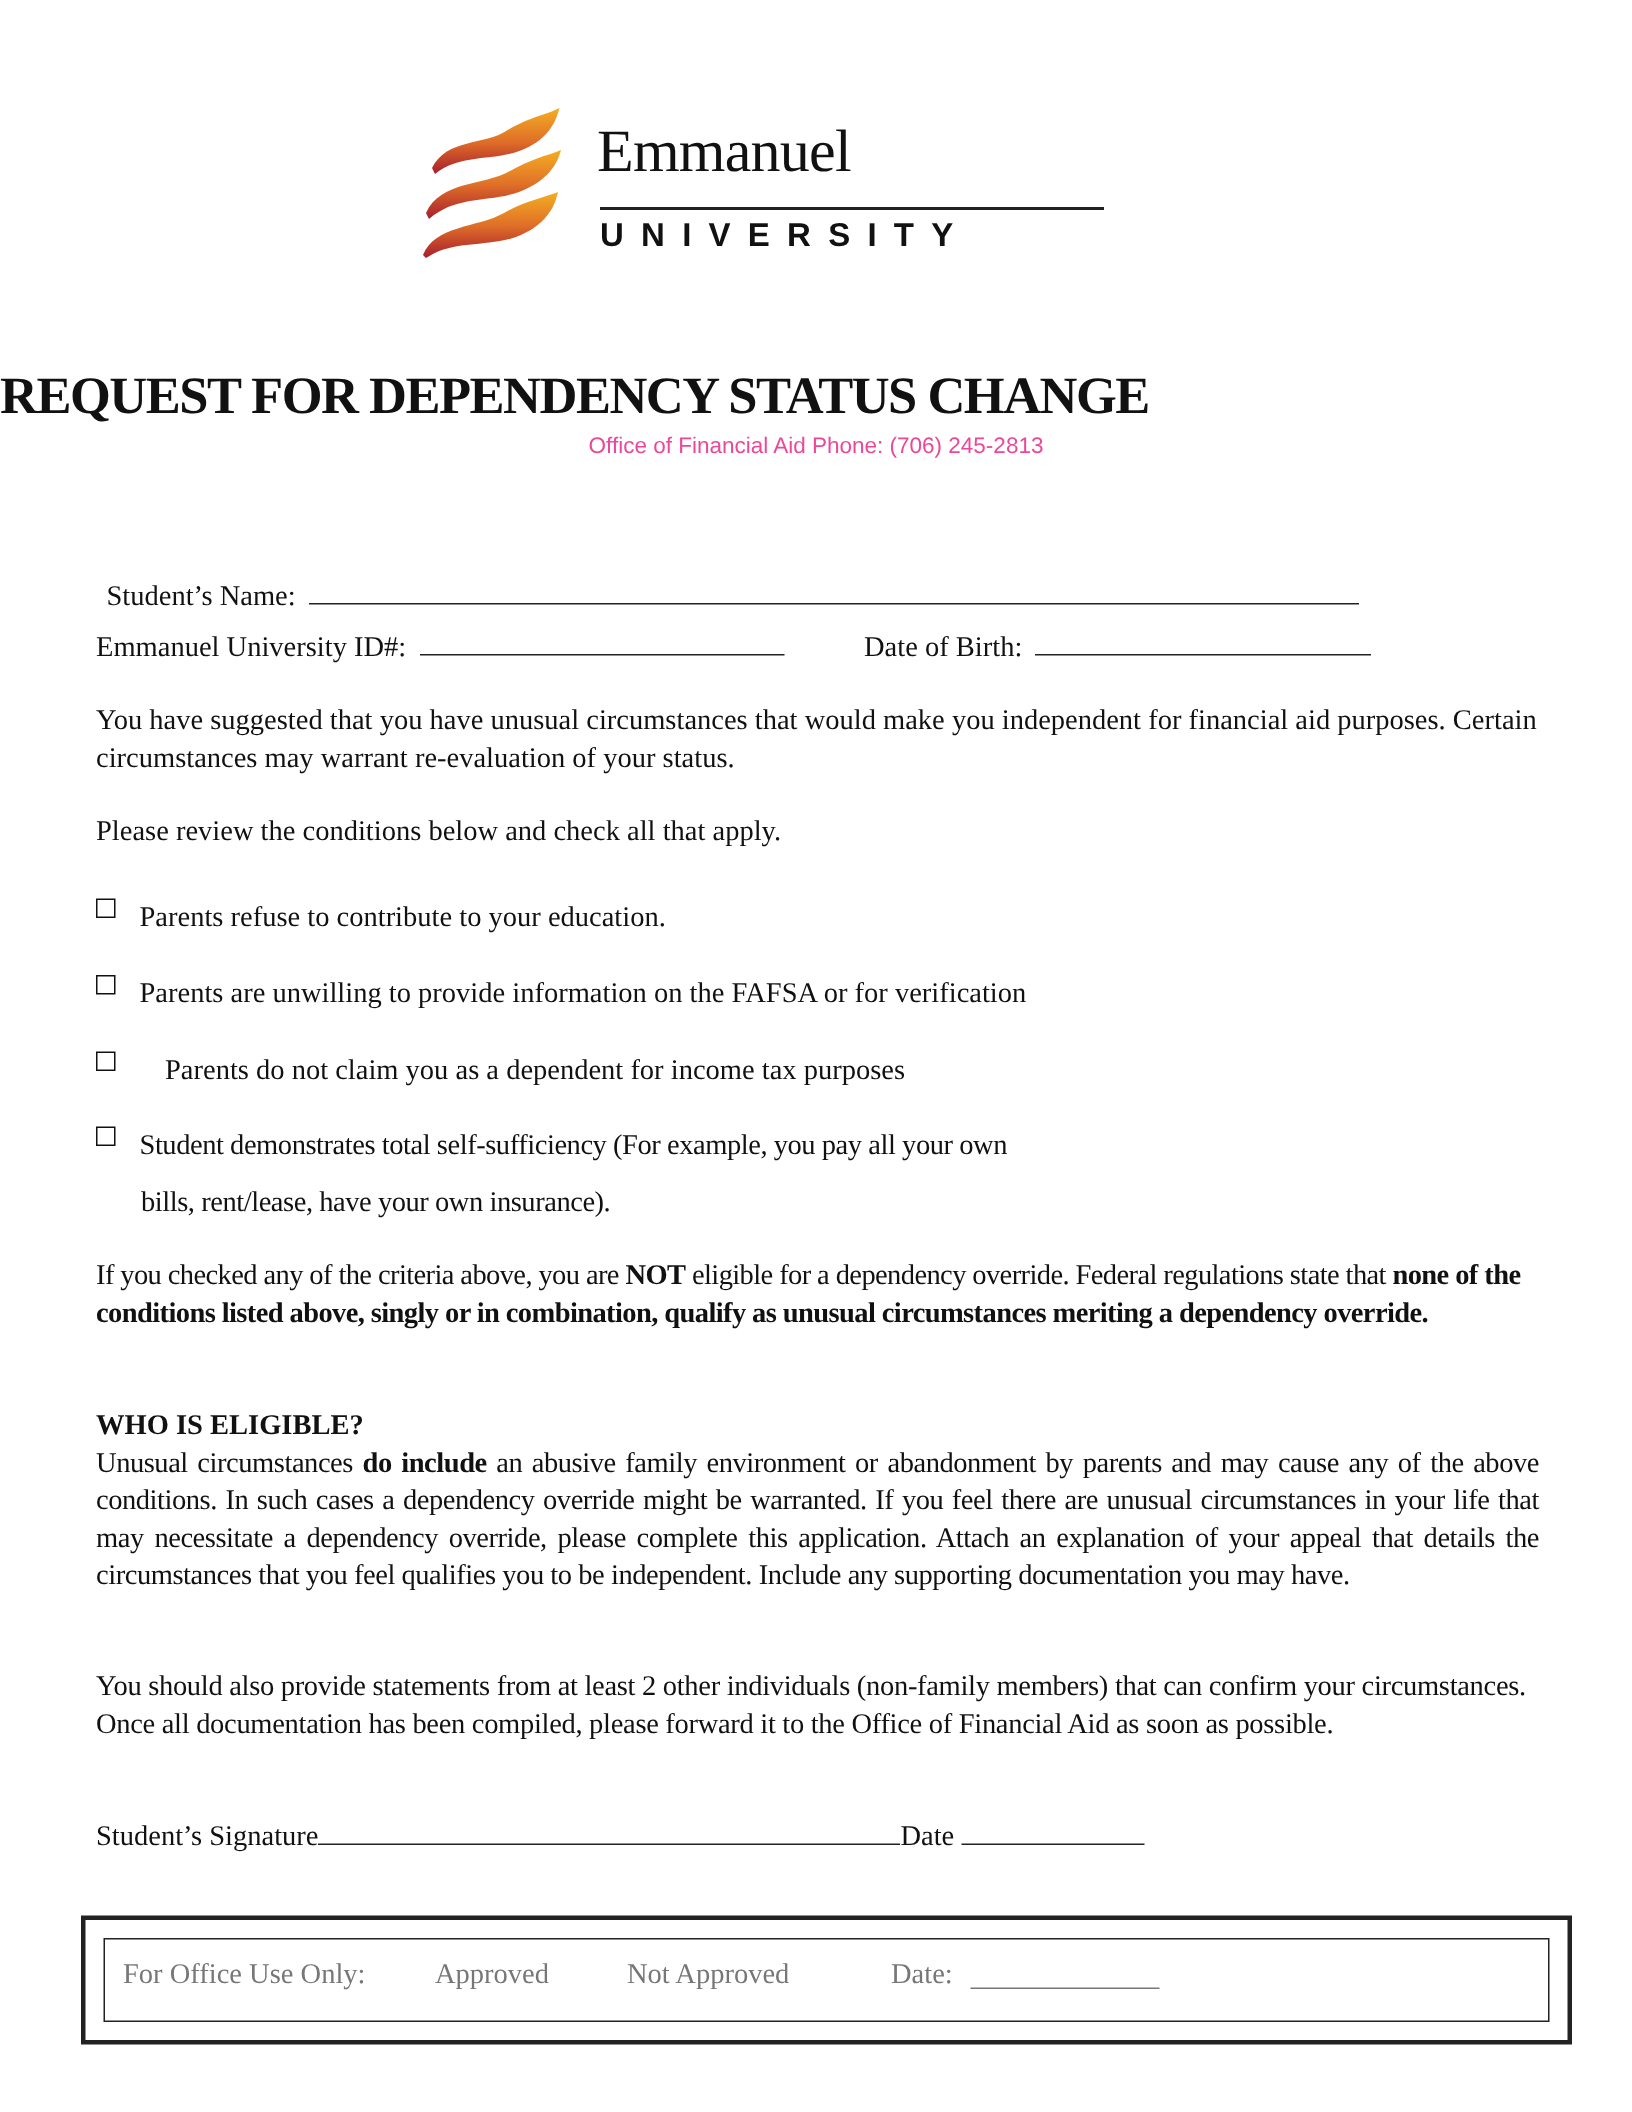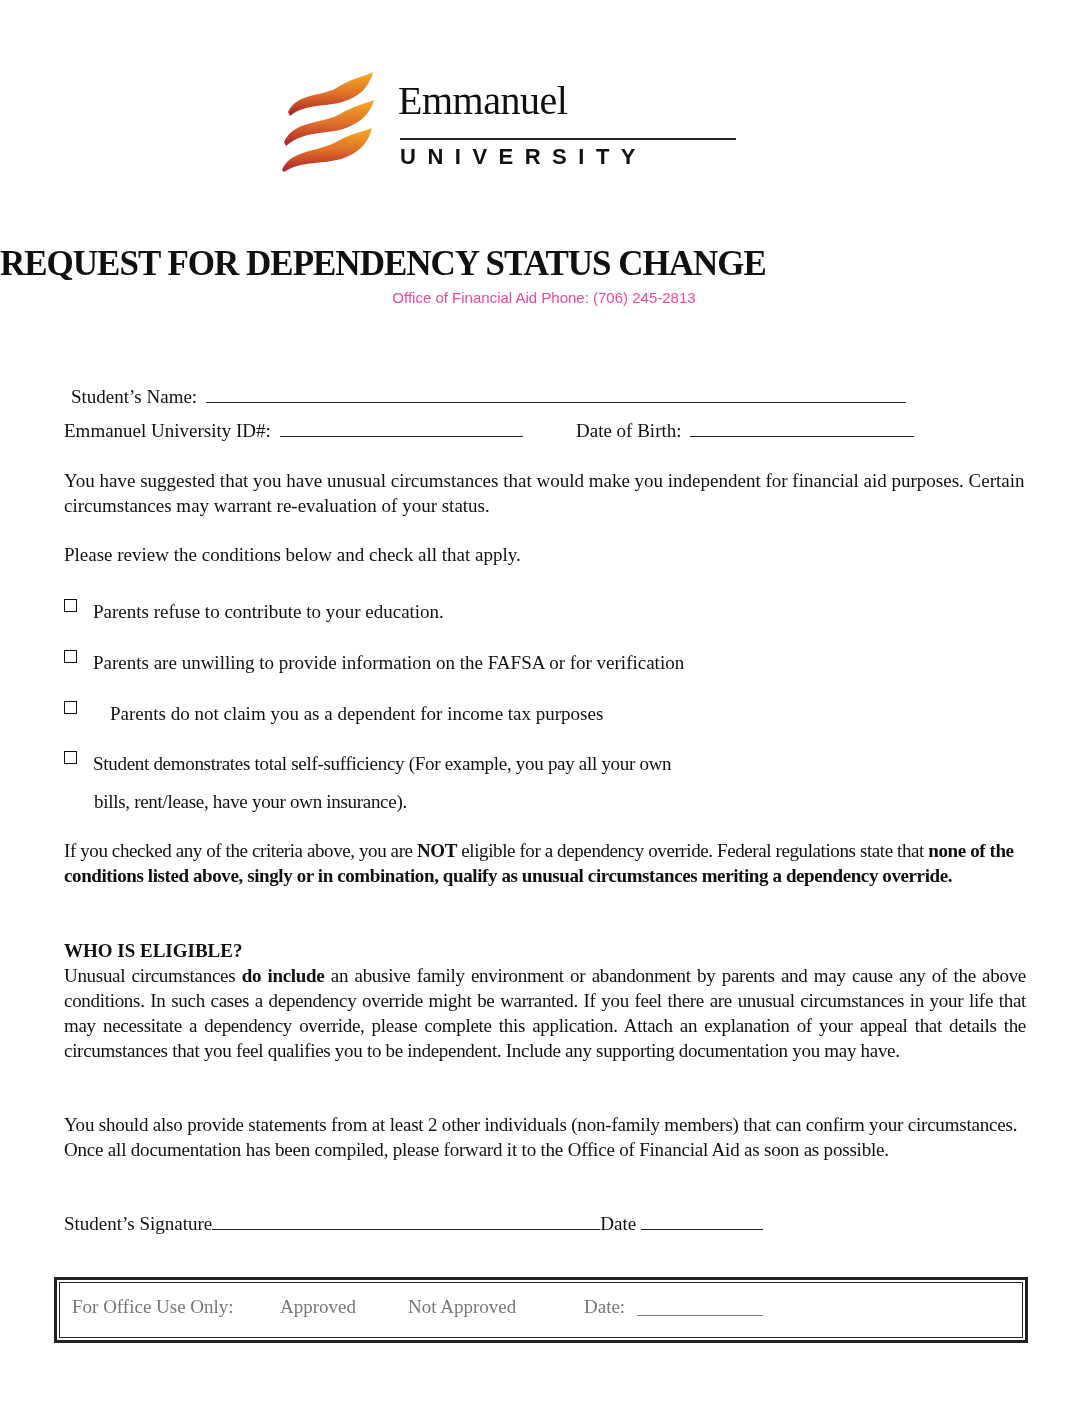--- a/index.html
+++ b/index.html
@@ -15,21 +15,21 @@
   .title { left: 0; width: 912px; top: 244px; text-align: left; font-weight: bold; font-size: 35px;
            letter-spacing: -1px; }
   .subtitle { left: 0; width: 1088px; top: 289px; text-align: center;
               font-family: "Liberation Sans", "DejaVu Sans", sans-serif; font-size: 15px; color: #ec4899; }
   .txt { font-size: 19px; line-height: 25px; }
   .field-line { display: inline-block; border-bottom: 1.5px solid #222; height: 18px; vertical-align: baseline; }
   .para { left: 64px; width: 962px; font-size: 19px; line-height: 25px; }
   .justify { text-align: justify; }
   .cb-row { left: 64px; font-size: 19px; line-height: 25px; display: flex; }
   .cb { width: 11px; height: 11px; border: 1.5px solid #111; margin-right: 16px; display: inline-block; }
-  .office-box { left: 54px; top: 1277px; width: 964px; height: 56px; border: 3px solid #222; padding: 2px; }
+  .office-box { left: 54px; top: 1277px; width: 964px; height: 56px; border: 3px solid #222; padding: 12px; }
   .office-inner { width: 100%; height: 100%; border: 1px solid #222; box-sizing: border-box; position: relative; }
   .office-text { position: absolute; top: 13px; font-size: 19px; color: #777; }
 </style>
 </head>
 <body>
 
 <div class="abs logo">
   <svg width="100" height="100" viewBox="0 0 100 100" style="position:absolute;left:0;top:2px;">
     <defs>
       <linearGradient id="fl" x1="0" y1="0" x2="0" y2="1">

